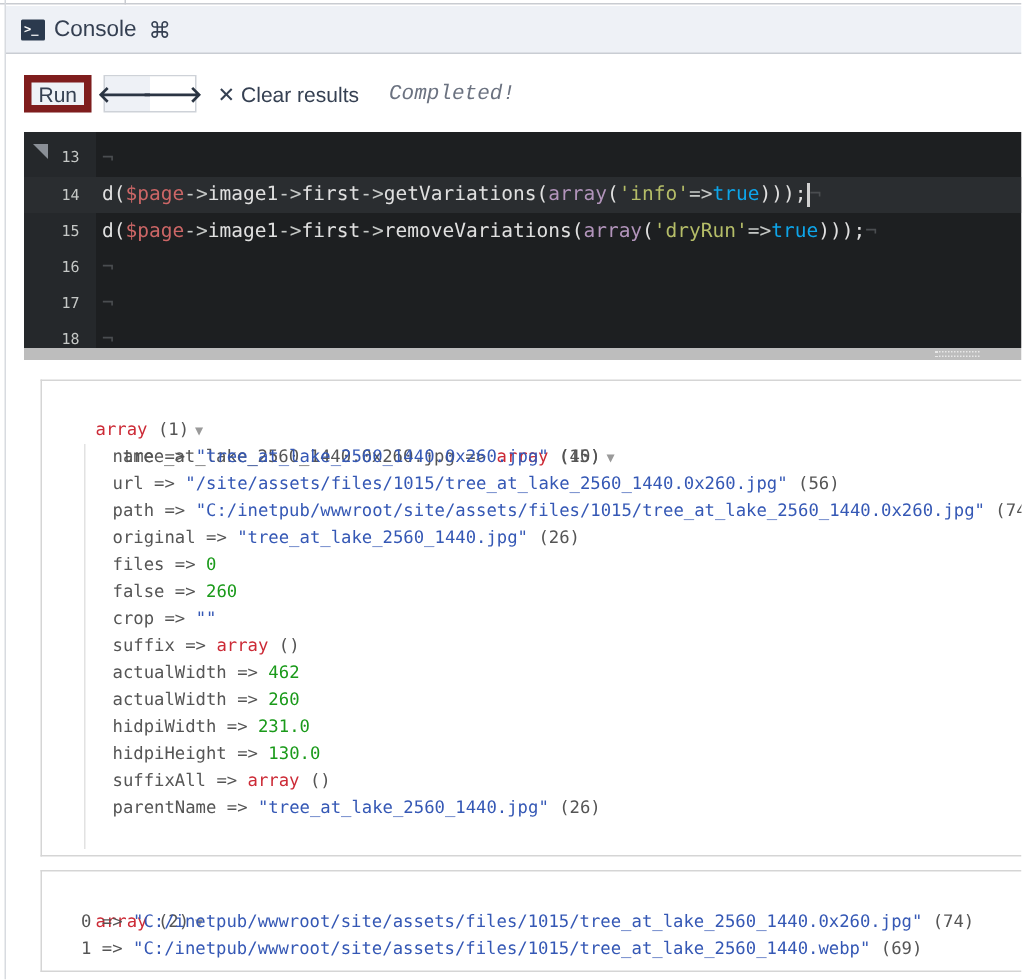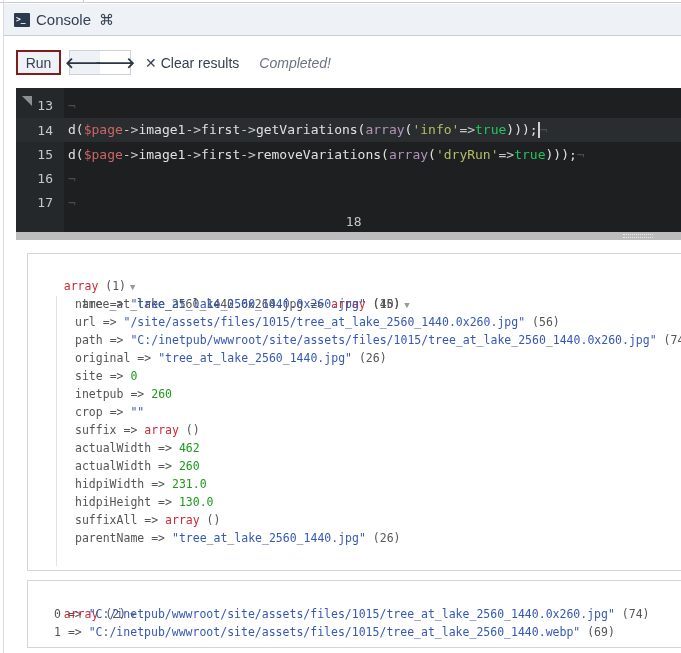--- a/index.html
+++ b/index.html
@@ -18,49 +18,49 @@
     .console-icon {
       width: 16px; height: 14px; background: #2b3a4e; border-radius: 1px;
       color: #fff; font-family: "DejaVu Sans Mono", monospace; font-size: 8px; line-height: 14px;
       padding-left: 2px; margin-right: 6px; font-weight: bold;
     }
     .console-title { font-size: 15px; color: #354052; }
     .cmd-icon { margin-left: 8px; font-size: 15px; color: #354052; font-family: "DejaVu Sans", sans-serif; }
 
     .toolbar { position: absolute; left: 16px; top: 50px; height: 25px; display: flex; align-items: center; }
     .btn {
-      height: 25px; border: 2px solid #7f1d1d; background: #eef1f6; color: #354052;
+      height: 25px; border: 5px solid #7f1d1d; background: #eef1f6; color: #354052;
       font-size: 14px; font-family: "Liberation Sans", sans-serif; display: flex; align-items: center; justify-content: center;
     }
     .btn-run { width: 45px; }
     .btn-group { display: flex; margin-left: 8px; border: 1px solid #ced2d8; height: 25px; }
     .btn-arrow { width: 30px; height: 23px; display: flex; align-items: center; justify-content: center; font-size: 15px; font-weight: bold; color: #2b3543; }
     .btn-arrow.back { background: #eef1f6; }
     .btn-arrow.fwd { background: #ffffff; }
     .clear-btn { margin-left: 14px; font-size: 14px; color: #354052; display: flex; align-items: center; }
     .clear-btn .x { margin-right: 4px; font-size: 14px; }
-    .status { margin-left: 20px; font-size: 14px; font-style: italic; color: #6b7280; }
+    .status { margin-left: 20px; font-size: 14px; font-style: italic; color: #6b7280; font-family: Liberation Mono, monospace; }
 
     .editor {
       position: absolute; left: 16px; top: 88px; width: 665px; height: 144px;
       background: #1d1f21; overflow: hidden;
       font-family: "DejaVu Sans Mono", monospace; font-size: 13px;
     }
     .gutter { position: absolute; left: 0; top: 0; width: 48px; height: 144px; background: #25282b; }
     .resize-corner { position: absolute; left: 6px; top: 8px; width: 0; height: 0; border-left: 10px solid #8a8f96; border-top: 10px solid transparent; transform: rotate(180deg); }
     .line { position: absolute; left: 0; height: 24px; width: 665px; display: flex; align-items: center; }
     .line.active { background: #2a2d30; }
-    .ln { width: 48px; text-align: right; padding-right: 11px; color: #c5c8c6; font-size: 13px; }
+    .ln { width: 48px; text-align: right; padding-right: 11px; color: #c5c8c6; font-size: 10px; }
     .code { padding-left: 4px; color: #e0e0e0; white-space: pre; }
     .eol { color: #4a4d50; }
     .c-var { color: #cc6666; }
     .c-op { color: #c5c8c6; }
     .c-kw { color: #b294bb; }
     .c-str { color: #b5bd68; }
-    .c-bool { color: #22c55e; }
+    .c-bool { color: #0ea5e9; }
     .cursor { display: inline-block; width: 2px; height: 16px; background: #d0d0d0; vertical-align: middle; }
 
     .splitter { position: absolute; left: 16px; top: 232px; width: 665px; height: 8px; background: #bdbdbd; }
     .splitter .grip { position: absolute; right: 28px; top: 2px; width: 30px; height: 4px; border-top: 1px dotted #e8e8e8; border-bottom: 1px dotted #e8e8e8; }
 
     .result-box {
       position: absolute; left: 27px; width: 654px; background: #fff;
       border: 1px solid #d5d5d5; border-right: none;
       font-family: "DejaVu Sans Mono", monospace; font-size: 11.5px; color: #555;
     }
@@ -124,21 +124,21 @@
     <span class="code">d(<span class="c-var">$page</span><span class="c-op">-&gt;</span>image1<span class="c-op">-&gt;</span>first<span class="c-op">-&gt;</span>removeVariations(<span class="c-kw">array</span>(<span class="c-str">'dryRun'</span><span class="c-op">=&gt;</span><span class="c-bool">true</span>)));<span class="eol">¬</span></span>
   </div>
   <div class="line" style="top:78px;">
     <span class="ln">16</span>
     <span class="code"><span class="eol">¬</span></span>
   </div>
   <div class="line" style="top:102px;">
     <span class="ln">17</span>
     <span class="code"><span class="eol">¬</span></span>
   </div>
-  <div class="line" style="top:126px;flex-direction:column;">
+  <div class="line" style="top:126px;">
     <span class="ln">18</span>
     <span class="code"><span class="eol">¬</span></span>
   </div>
 </div>
 
 <div class="splitter">
   <div class="grip"></div>
 </div>
 
 <div class="result-box r1">
@@ -147,22 +147,22 @@
   </div>
   <div class="row" style="left:26px; top:23px;">
     <span class="t-key">tree_at_lake_2560_1440.0x260.jpg</span> <span>=&gt;</span> <span class="t-arr">array</span> <span>(15)</span><span class="tri">▼</span>
   </div>
   <div class="vline" style="left:28px; top:42px; height:270px;"></div>
 
   <div class="row" style="left:47px; top:41px;"><span>name</span> <span>=&gt;</span> <span class="t-str">"tree_at_lake_2560_1440.0x260.jpg"</span> <span class="t-len">(40)</span></div>
   <div class="row" style="left:47px; top:59px;"><span>url</span> <span>=&gt;</span> <span class="t-str">"/site/assets/files/1015/tree_at_lake_2560_1440.0x260.jpg"</span> <span class="t-len">(56)</span></div>
   <div class="row" style="left:47px; top:77px;"><span>path</span> <span>=&gt;</span> <span class="t-str">"C:/inetpub/wwwroot/site/assets/files/1015/tree_at_lake_2560_1440.0x260.jpg"</span> <span class="t-len">(74)</span></div>
   <div class="row" style="left:47px; top:95px;"><span>original</span> <span>=&gt;</span> <span class="t-str">"tree_at_lake_2560_1440.jpg"</span> <span class="t-len">(26)</span></div>
-  <div class="row" style="left:47px; top:113px;"><span>site</span> <span>=&gt;</span> <span class="t-num">0</span></div>
-  <div class="row" style="left:47px; top:131px;"><span>inetpub</span> <span>=&gt;</span> <span class="t-num">260</span></div>
+  <div class="row" style="left:47px; top:113px;"><span>files</span> <span>=&gt;</span> <span class="t-num">0</span></div>
+  <div class="row" style="left:47px; top:131px;"><span>false</span> <span>=&gt;</span> <span class="t-num">260</span></div>
   <div class="row" style="left:47px; top:149px;"><span>crop</span> <span>=&gt;</span> <span class="t-str">""</span></div>
   <div class="row" style="left:47px; top:167px;"><span>suffix</span> <span>=&gt;</span> <span class="t-arr">array</span> <span>()</span></div>
   <div class="row" style="left:47px; top:185px;"><span>actualWidth</span> <span>=&gt;</span> <span class="t-num">462</span></div>
   <div class="row" style="left:47px; top:203px;"><span>actualWidth</span> <span>=&gt;</span> <span class="t-num">260</span></div>
   <div class="row" style="left:47px; top:221px;"><span>hidpiWidth</span> <span>=&gt;</span> <span class="t-num">231.0</span></div>
   <div class="row" style="left:47px; top:239px;"><span>hidpiHeight</span> <span>=&gt;</span> <span class="t-num">130.0</span></div>
   <div class="row" style="left:47px; top:257px;"><span>suffixAll</span> <span>=&gt;</span> <span class="t-arr">array</span> <span>()</span></div>
   <div class="row" style="left:47px; top:275px;"><span>parentName</span> <span>=&gt;</span> <span class="t-str">"tree_at_lake_2560_1440.jpg"</span> <span class="t-len">(26)</span></div>
 </div>
 

